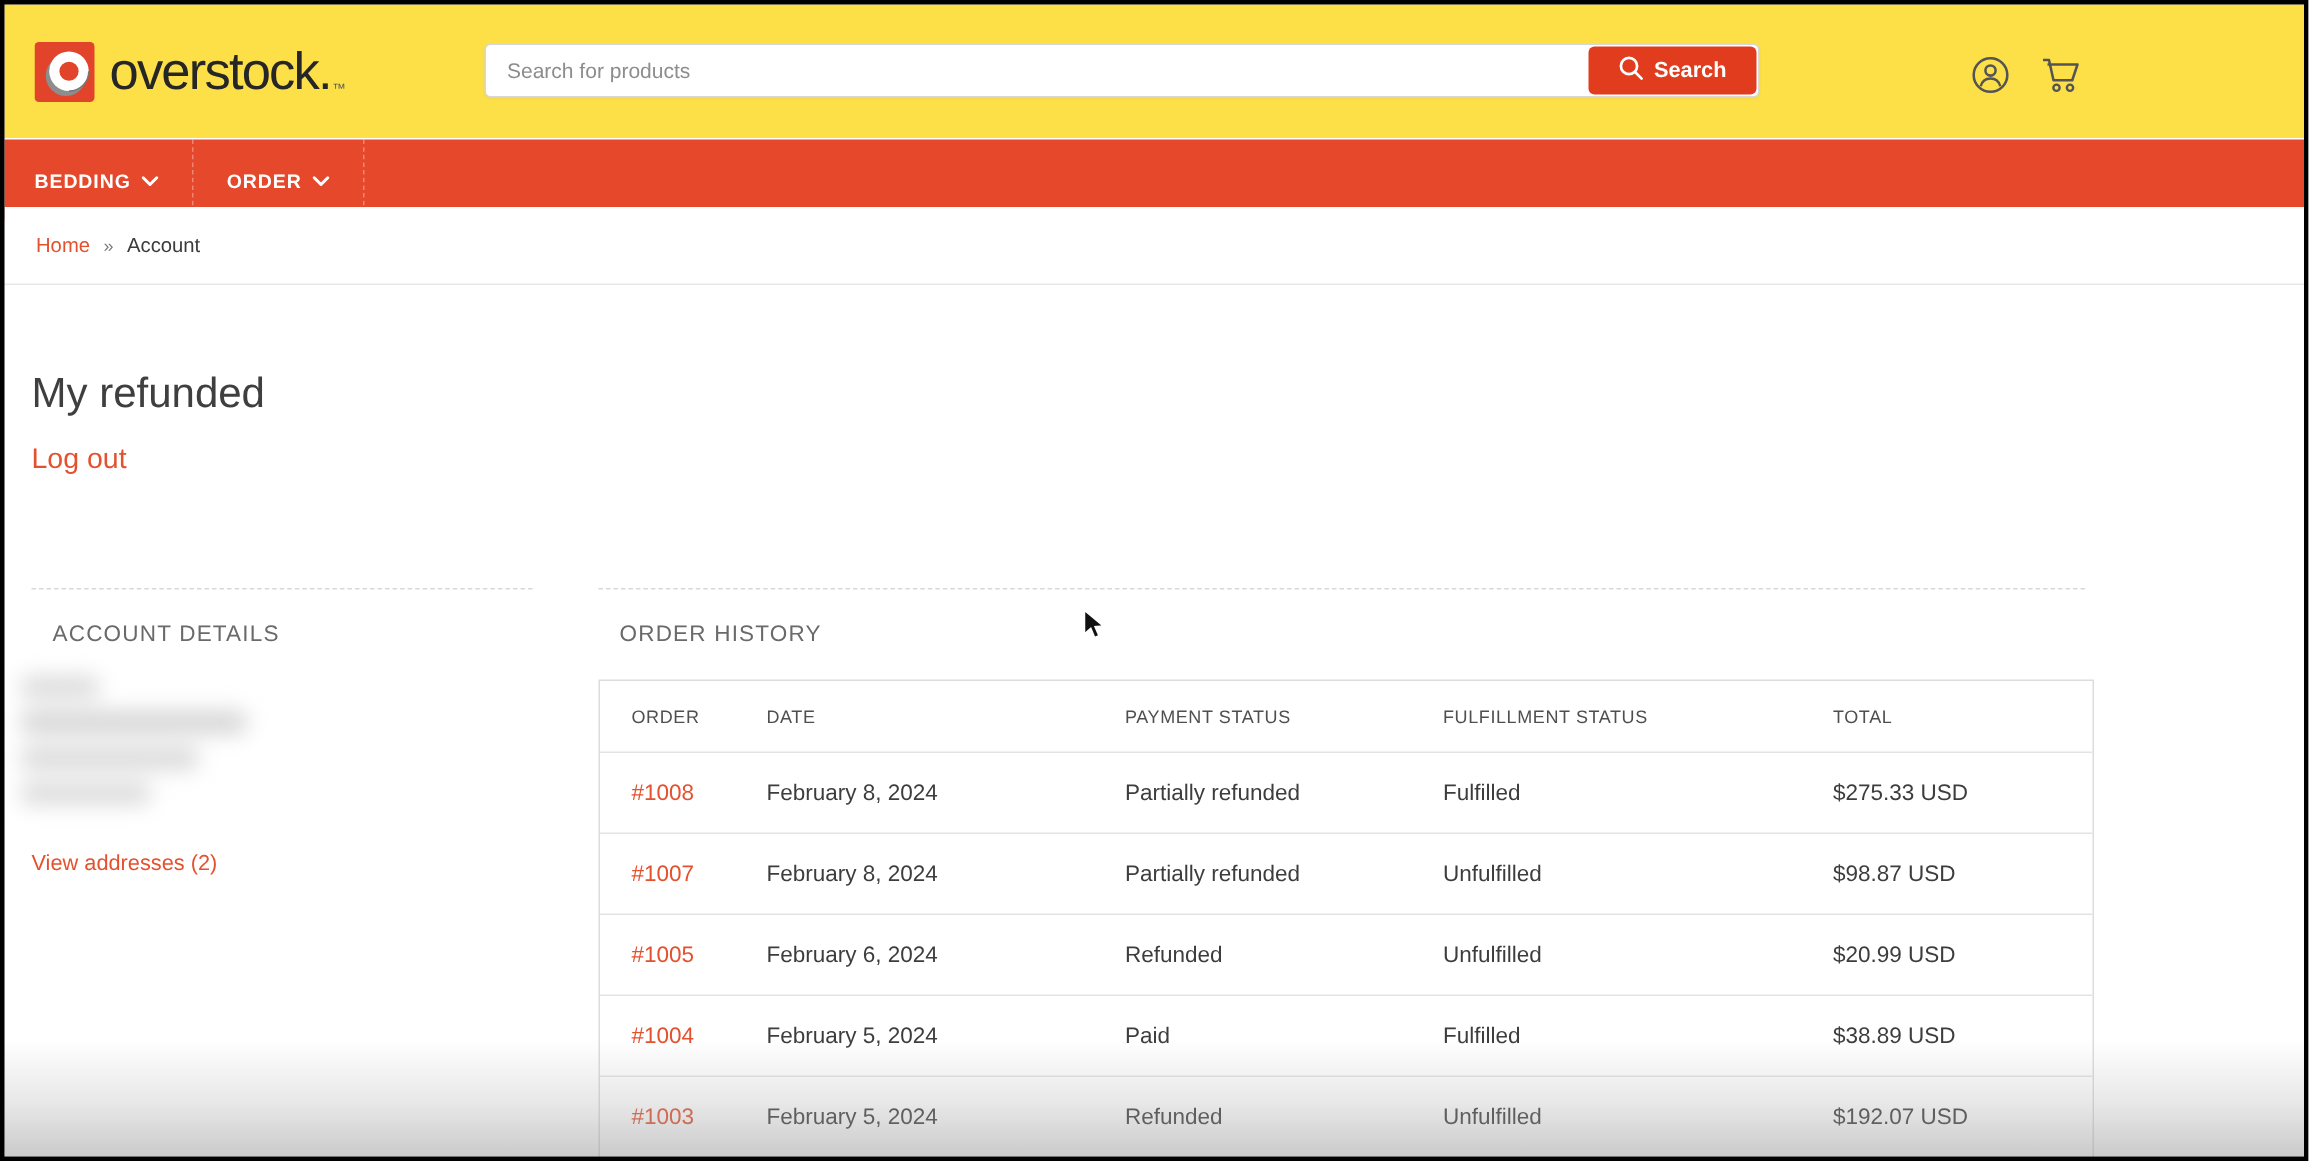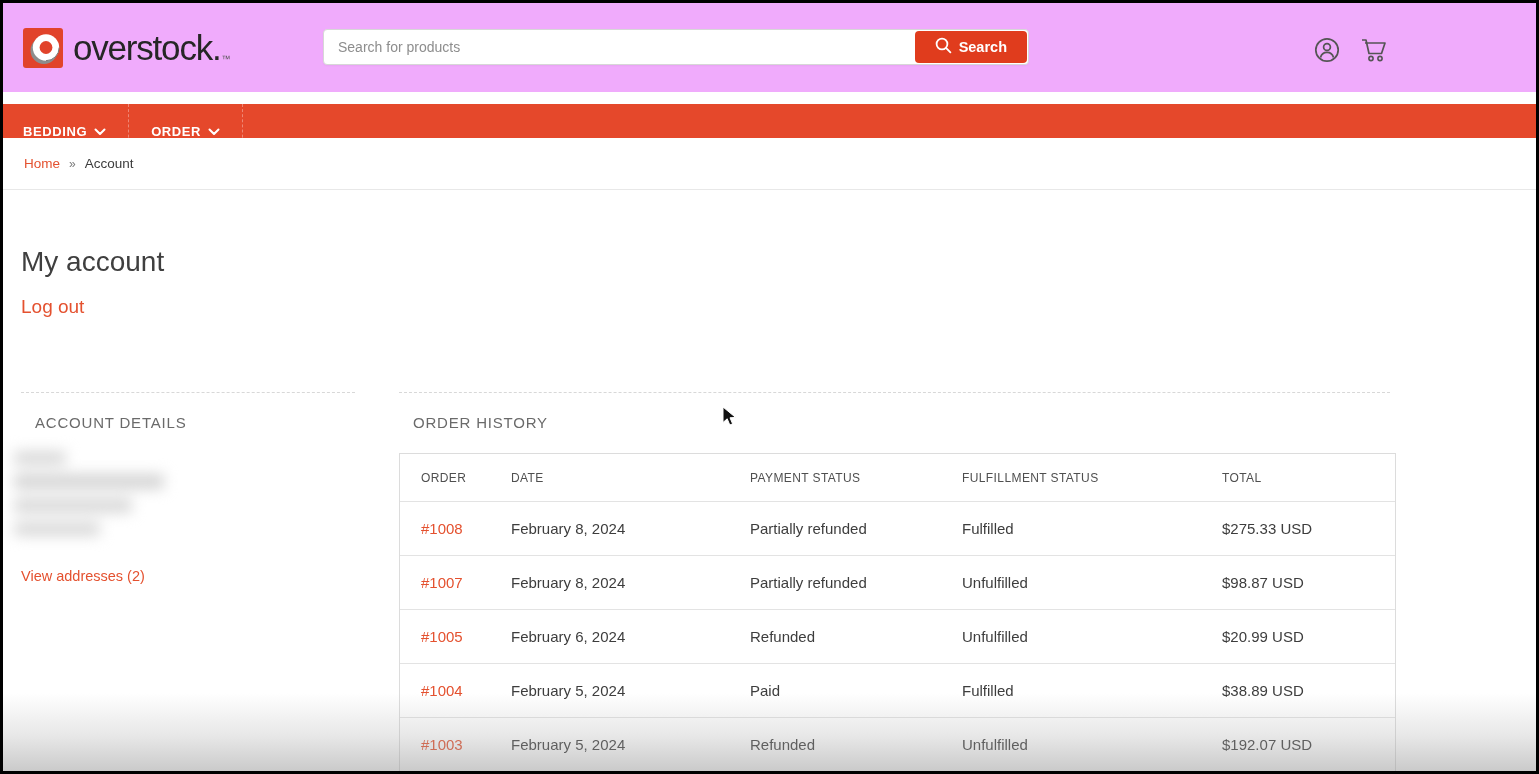--- a/index.html
+++ b/index.html
@@ -12,49 +12,49 @@
   }
   *{box-sizing:border-box;margin:0;padding:0;}
   html,body{background:#888;}
   body{font-family:"Liberation Sans","DejaVu Sans",sans-serif;}
   .screen{
     position:relative;width:1539px;height:774px;background:#fff;overflow:hidden;
   }
   .frame{position:absolute;inset:0;border:3px solid #000;pointer-events:none;z-index:60;}
 
   
-  .header{position:absolute;left:3px;top:3px;right:3px;height:89px;background:#f0abfc;padding-left:36px;}
+  .header{position:absolute;left:3px;top:3px;right:3px;height:89px;background:#fde047;padding-left:36px;}
   .logo{position:absolute;left:20px;top:25px;display:flex;align-items:flex-start;cursor:pointer;}
   .logo svg{display:block;}
   .logo-text{font-size:35px;color:#262626;letter-spacing:-1.2px;line-height:40px;margin-left:9px;font-weight:400;}
   .logo-tm{font-size:9px;color:#555;margin-top:26px;margin-left:1px;}
 
   .search-wrap{
-    position:absolute;left:320px;top:26px;width:706px;height:36px;
+    position:absolute;left:320px;top:26px;width:850px;height:36px;
     border:1px solid #d7d7d7;border-radius:4px;background:#fff;
     display:flex;align-items:center;box-shadow:0 1px 2px rgba(0,0,0,.04);
   }
   .search-input{
     flex:1;border:none;outline:none;font-size:14px;color:#333;
     padding:0 14px;background:transparent;height:100%;
     font-family:"Liberation Sans","DejaVu Sans",sans-serif;
   }
   .search-input::placeholder{color:#8d8d8d;}
   .search-btn{
     height:32px;margin:1px;padding:0 20px;border:none;border-radius:4px;
     background:var(--button);color:#fff;font-size:14.5px;font-weight:bold;
     display:flex;align-items:center;gap:7px;cursor:pointer;
     font-family:"Liberation Sans","DejaVu Sans",sans-serif;
   }
   .hdr-icons{position:absolute;right:148px;top:33px;display:flex;gap:20px;align-items:center;}
   .hdr-icon{cursor:pointer;display:block;}
 
   
   .navbar{
-    position:absolute;left:3px;top:104px;right:3px;height:54px;
+    position:absolute;left:3px;top:93px;right:3px;height:54px;
     background:var(--brand);display:flex;align-items:stretch;padding-left:20px;
   }
   .nav-item{
     display:flex;align-items:center;gap:7px;color:#fff;font-size:13px;font-weight:bold;
     letter-spacing:.6px;padding:0 22px 0 0;margin-right:22px;cursor:pointer;
     border-right:1px dashed rgba(255,255,255,.35);
   }
   .nav-item svg{display:block;margin-top:1px;}
 
   
@@ -181,21 +181,21 @@
       </span>
     </div>
   </div>
 
   <div class="breadcrumb-bar">
     <a class="crumb-home">Home</a>
     <span class="crumb-sep">»</span>
     <span class="crumb-current">Account</span>
   </div>
 
-  <h1 class="page-title">My account</h1>
+  <h1 class="page-title">My refunded</h1>
   <a class="logout-link">Log out</a>
 
   <div class="dashed-divider divider-left"></div>
   <div class="dashed-divider divider-right"></div>
 
   <div class="section-heading acct-heading">ACCOUNT DETAILS</div>
 
   <div class="blur-block">
     <div class="blur-line bl1"></div>
     <div class="blur-line bl2"></div>

